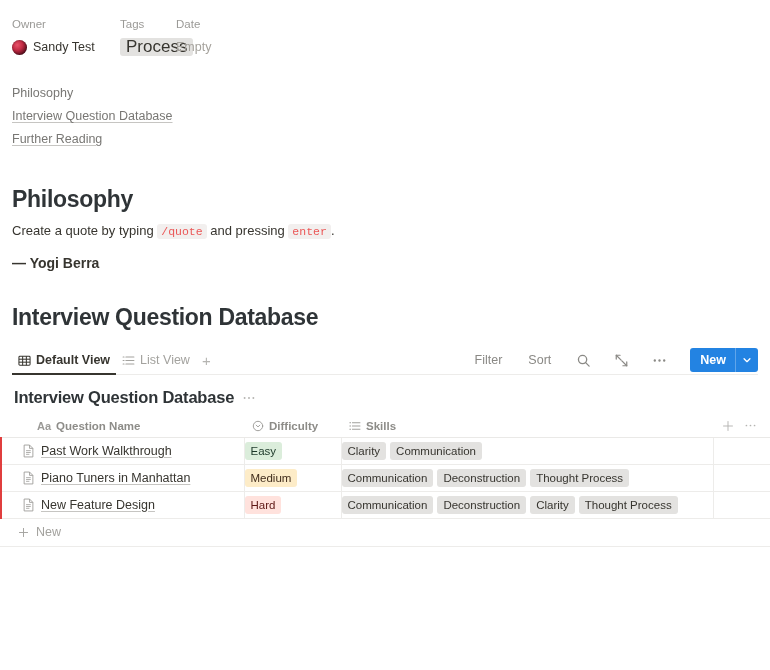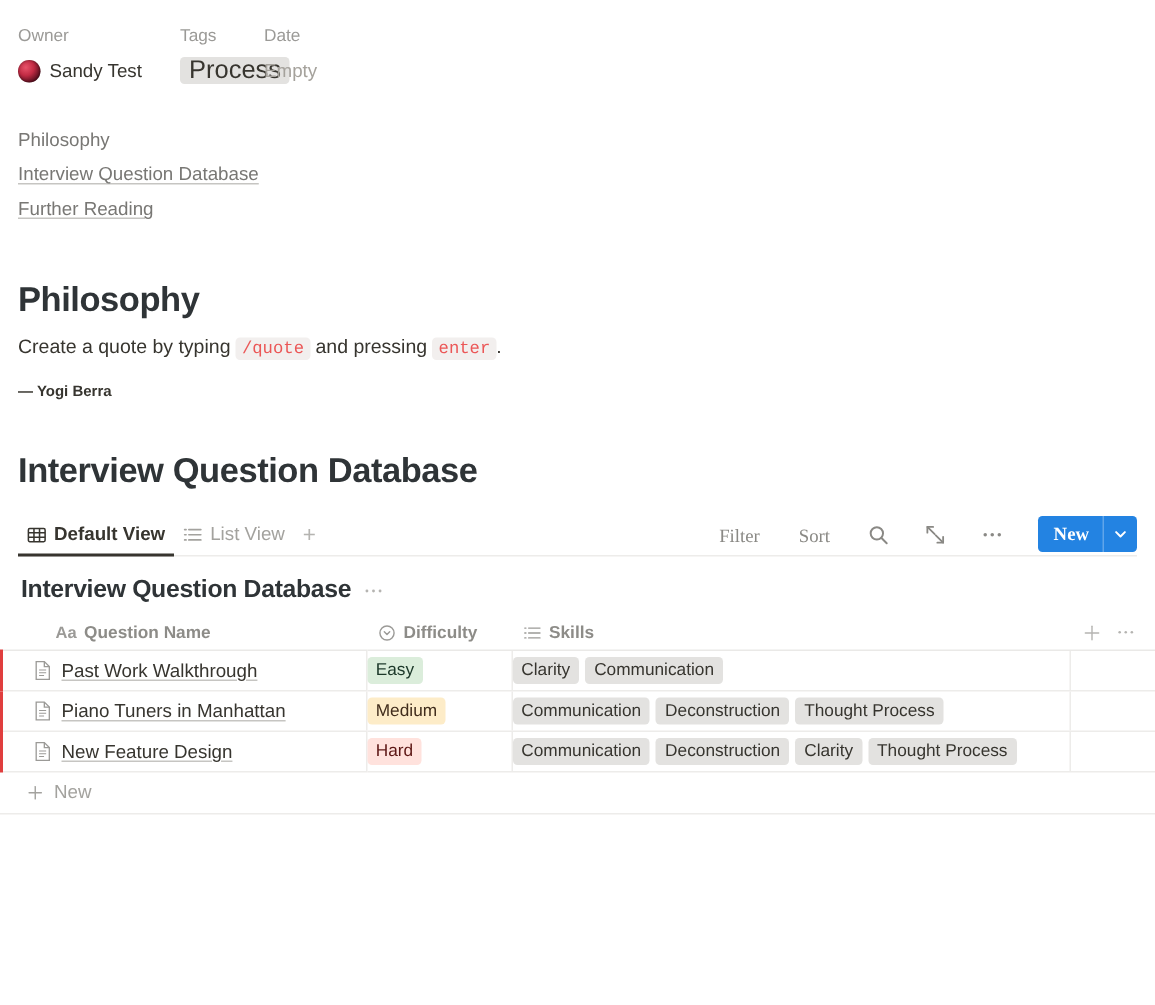--- a/index.html
+++ b/index.html
@@ -81,21 +81,21 @@
     padding: 1px 4px;
   }
 
   
   .quote {
     margin-top: 14px;
     border-left: 3px solid #37352F;
     padding-left: 12px;
     font-size: 13px; line-height: 19px; color: #37352F;
   }
-  .attrib { margin-top: 13px; font-size: 10px; font-weight: bold; color: #37352F; }
+  .attrib { margin-top: 13px; font-size: 14px; font-weight: bold; color: #37352F; }
 
   
   .db-toolbar {
     margin-top: 14px;
     height: 30px;
     display: flex; align-items: center; justify-content: space-between;
     position: relative;
   }
   .db-toolbar:after {
     content: ""; position: absolute; left: 0; right: 0; bottom: 0;
@@ -108,21 +108,21 @@
     font-size: 12.5px;
   }
   .view-tab.active { color: #37352F; font-weight: bold; }
   .view-tab.active:after {
     content: ""; position: absolute; left: 0; right: 0; bottom: 0;
     height: 2px; background: #37352F; z-index: 2;
   }
   .view-tab.inactive { color: #A3A29E; }
   .tab-add { color: #B5B4B1; font-size: 15px; padding: 0 6px; cursor: pointer; line-height: 1; }
 
-  .toolbar-right { display: flex; align-items: flex-end; gap: 14px; font-family: Liberation Serif, serif; }
+  .toolbar-right { display: flex; align-items: center; gap: 14px; }
   .tb-text {
     font-size: 12.5px; color: #8A8985; padding: 3px 6px; cursor: pointer;
   }
   .tb-icon {
     width: 24px; height: 24px; display: flex; align-items: center; justify-content: center;
     color: #8A8985; cursor: pointer;
   }
   .new-btn {
     display: flex; align-items: center; height: 24px;
     background: #2383E2; color: #fff; border-radius: 3px;

